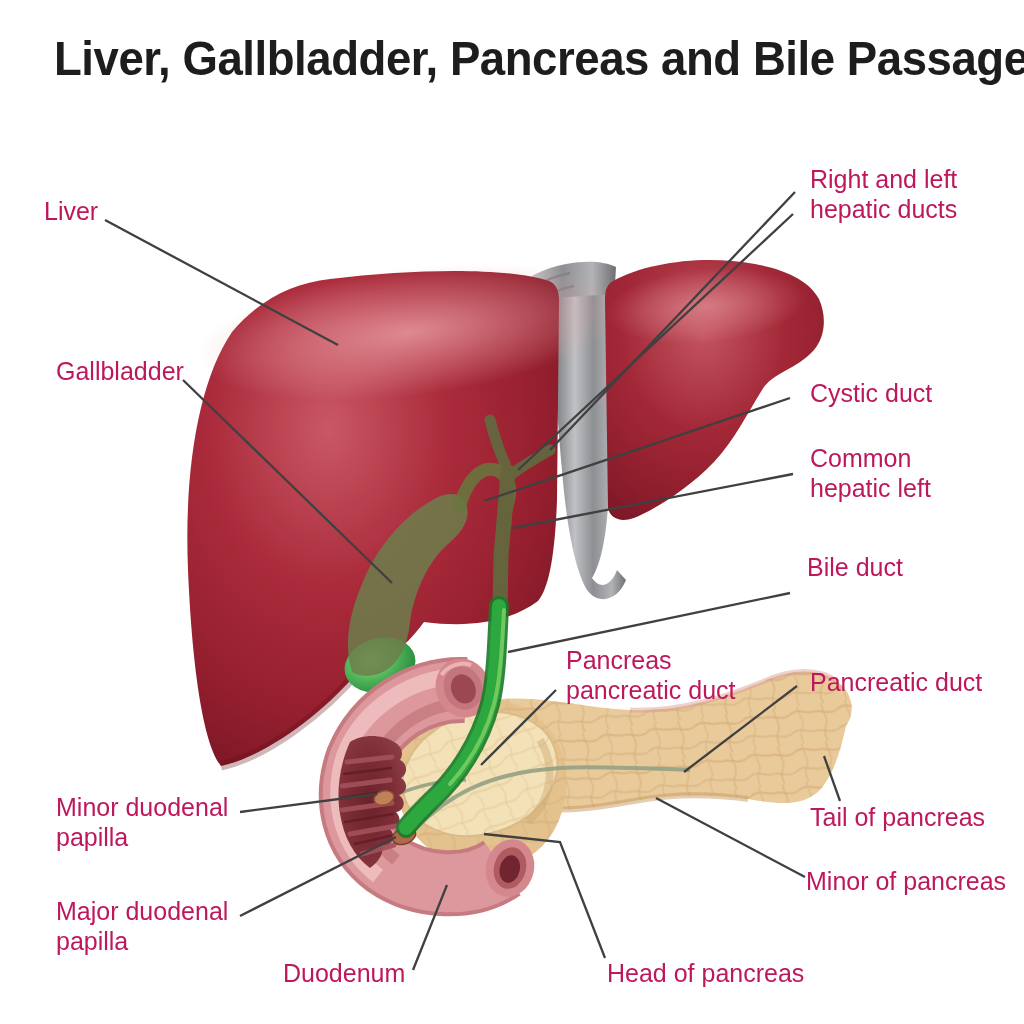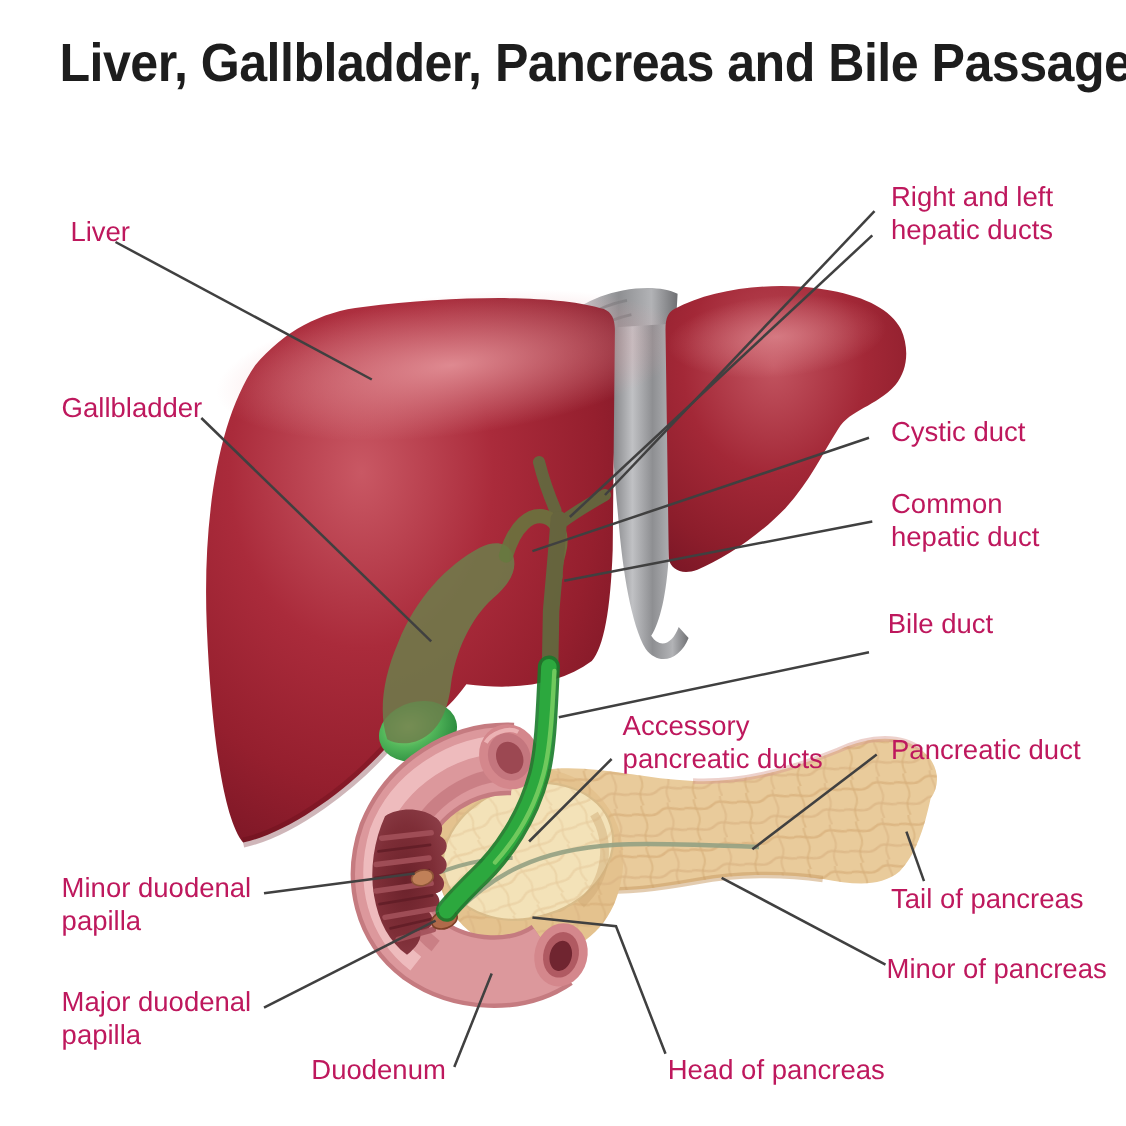--- a/index.html
+++ b/index.html
@@ -203,27 +203,27 @@
       <line x1="805" y1="877" x2="656" y2="798"></line>
       <polyline points="605,958 560,842 484,834"></polyline>
       <line x1="413" y1="970" x2="447" y2="885"></line>
       <line x1="240" y1="812" x2="377" y2="794"></line>
       <line x1="240" y1="916" x2="396" y2="837"></line>
     </g>
   </svg>
 
   <div class="title">Liver, Gallbladder, Pancreas and Bile Passage</div>
 
-  <div class="lbl nw" style="left:64px;top:196px;text-align:center;">Liver</div>
+  <div class="lbl nw" style="left:44px;top:196px;text-align:center;">Liver</div>
   <div class="lbl nw" style="left:56px;top:356px;text-align:right;">Gallbladder</div>
   <div class="lbl" style="left:810px;top:164px;width:172px;">Right and left hepatic ducts</div>
   <div class="lbl nw" style="left:810px;top:378px;">Cystic duct</div>
-  <div class="lbl" style="left:810px;top:443px;width:162px;">Common hepatic duct</div>
+  <div class="lbl" style="left:810px;top:443px;width:162px;">Common hepatic left</div>
   <div class="lbl nw" style="left:807px;top:552px;">Bile duct</div>
-  <div class="lbl" style="left:566px;top:645px;width:192px;">Accessory pancreatic ducts</div>
+  <div class="lbl" style="left:566px;top:645px;width:192px;">Pancreas pancreatic duct</div>
   <div class="lbl nw" style="left:810px;top:667px;">Pancreatic duct</div>
   <div class="lbl nw" style="left:810px;top:802px;">Tail of pancreas</div>
   <div class="lbl nw" style="left:806px;top:866px;">Minor of pancreas</div>
   <div class="lbl" style="left:56px;top:792px;width:200px;">Minor duodenal papilla</div>
   <div class="lbl" style="left:56px;top:896px;width:200px;">Major duodenal papilla</div>
   <div class="lbl nw" style="left:283px;top:958px;">Duodenum</div>
   <div class="lbl nw" style="left:607px;top:958px;">Head of pancreas</div>
 </div>
 
 </body></html>

